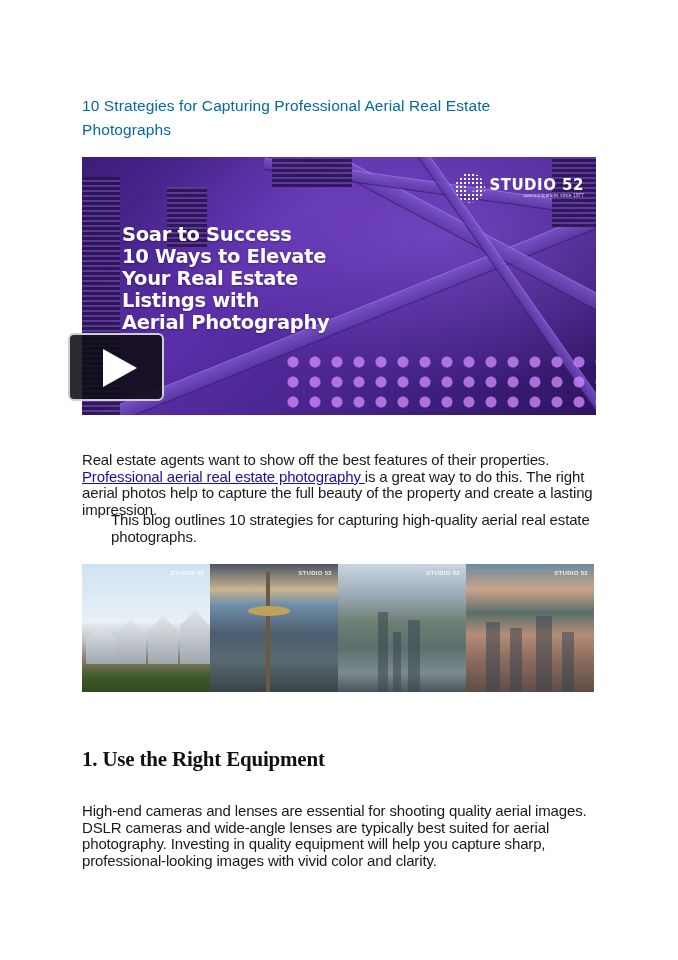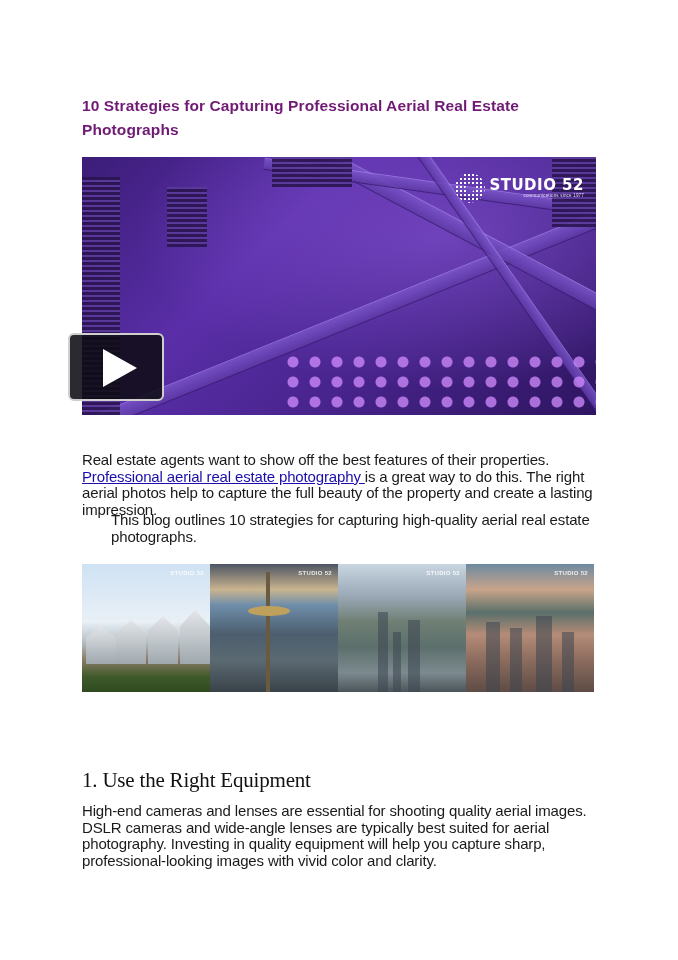--- a/index.html
+++ b/index.html
@@ -1,19 +1,19 @@
 <!DOCTYPE html>
 <html><head>
   <meta charset="utf-8">
   <style>
     html, body { margin: 0; padding: 0; background: #ffffff; }
     body { width: 678px; height: 960px; position: relative; overflow: hidden; font-family: "Liberation Sans", "DejaVu Sans", sans-serif; color: #1a1a1a; }
     .page { position: absolute; left: 0; top: 0; width: 678px; height: 960px; background: #fff; }
 
-    .doc-title { position: absolute; left: 82px; top: 94px; width: 470px; font-size: 15.5px; line-height: 24px; color: #701a75; font-weight: bold; letter-spacing: 0.1px; }
+    .doc-title { position: absolute; left: 82px; top: 94px; width: 470px; font-size: 15.5px; line-height: 24px; color: #0369a1; font-weight: normal; letter-spacing: 0.1px; }
 
     .hero { position: absolute; left: 82px; top: 157px; width: 514px; height: 258px; overflow: hidden;
       background:
         radial-gradient(ellipse at 70% 30%, rgba(140,90,220,0.55), transparent 60%),
         linear-gradient(135deg, #3b1d78 0%, #5a2ea8 35%, #4a2590 60%, #2e1560 100%); }
     .hero .road { position: absolute; height: 14px; background: linear-gradient(#7a55c9, #5e3aa6); opacity: 0.85; border-top: 1px solid #9b7ae0; border-bottom: 1px solid #3a1e72; }
     .hero .tower { position: absolute; background: repeating-linear-gradient(0deg, #2a1450 0 3px, #5b3a9a 3px 5px); opacity: 0.9; }
     .hero .dots { position: absolute; left: 200px; top: 195px; width: 314px; height: 63px;
       background-image: radial-gradient(circle, rgba(210,140,255,0.75) 5px, transparent 6px);
       background-size: 22px 20px; }
@@ -38,21 +38,21 @@
     .cell .wm { position: absolute; right: 6px; top: 6px; font-size: 6px; color: rgba(255,255,255,0.85); font-weight: bold; letter-spacing: 0.3px; }
     .c1 { background: linear-gradient(180deg, #cfe2f3 0%, #e9f0f6 45%, #b7c3c9 60%, #8a7a66 75%, #3f5a2a 88%, #2f4a1f 100%); }
     .c2 { background: linear-gradient(180deg, #4d5563 0%, #c9b48f 20%, #6f8eaa 32%, #4c5d6e 55%, #5b6a72 75%, #3a4249 100%); }
     .c3 { background: linear-gradient(180deg, #c9d6e2 0%, #9aa9b6 25%, #6f7f74 45%, #5c6f6c 65%, #7c8a8f 85%, #4a5559 100%); }
     .c4 { background: linear-gradient(180deg, #6d8aa0 0%, #c9a48a 20%, #5a6f6a 38%, #b58c78 55%, #8c6c5e 75%, #5e4c46 100%); }
     .c1 .house { position: absolute; bottom: 28px; width: 30px; height: 38px; background: linear-gradient(#e3e6ea, #9fa8ad); clip-path: polygon(50% 0, 100% 30%, 100% 100%, 0 100%, 0 30%); }
     .c2 .needle { position: absolute; left: 56px; top: 8px; width: 4px; height: 120px; background: #6a5a3f; }
     .c2 .saucer { position: absolute; left: 38px; top: 42px; width: 42px; height: 10px; border-radius: 50%; background: #bfa15c; }
     .c3 .bld, .c4 .bld { position: absolute; bottom: 0; background: rgba(60,70,80,0.55); }
 
-    .h1 { position: absolute; left: 82px; top: 766px; font-family: "Liberation Serif", serif; font-weight: normal; font-size: 21px; line-height: 28px; color: #111; letter-spacing: -0.2px; }
+    .h1 { position: absolute; left: 82px; top: 745px; font-family: "Liberation Serif", serif; font-weight: bold; font-size: 21px; line-height: 28px; color: #111; letter-spacing: -0.2px; }
     .p3 { top: 773px; margin-top: 30px; }
   </style>
 </head>
 <body>
 
 <div class="page">
 
   <div class="doc-title">10 Strategies for Capturing Professional  Aerial Real Estate Photographs</div>
 
   <div class="hero">
@@ -67,20 +67,27 @@
     <div class="dots"></div>
 
     <div class="brand">
       <div class="brand-logo"></div>
       <div>
         <div class="brand-name">STUDIO 52</div>
         <div class="brand-tag">communications since 1977</div>
       </div>
     </div>
 
+    <div class="hero-text">
+      <div>Soar to Success</div>
+      <div>10 Ways to Elevate</div>
+      <div>Your Real Estate</div>
+      <div>Listings with</div>
+      <div>Aerial Photography</div>
+    </div>
   </div>
 
   <div class="play-btn">
     <div class="tri"></div>
   </div>
 
   <div class="para p1">
     <span>Real estate agents want to show off the best features of their properties. </span><a class="link">Professional aerial real estate photography </a><span>is a great way to do this. The right aerial photos help to capture the full beauty of the property and create a lasting impression.</span>
   </div>
 

